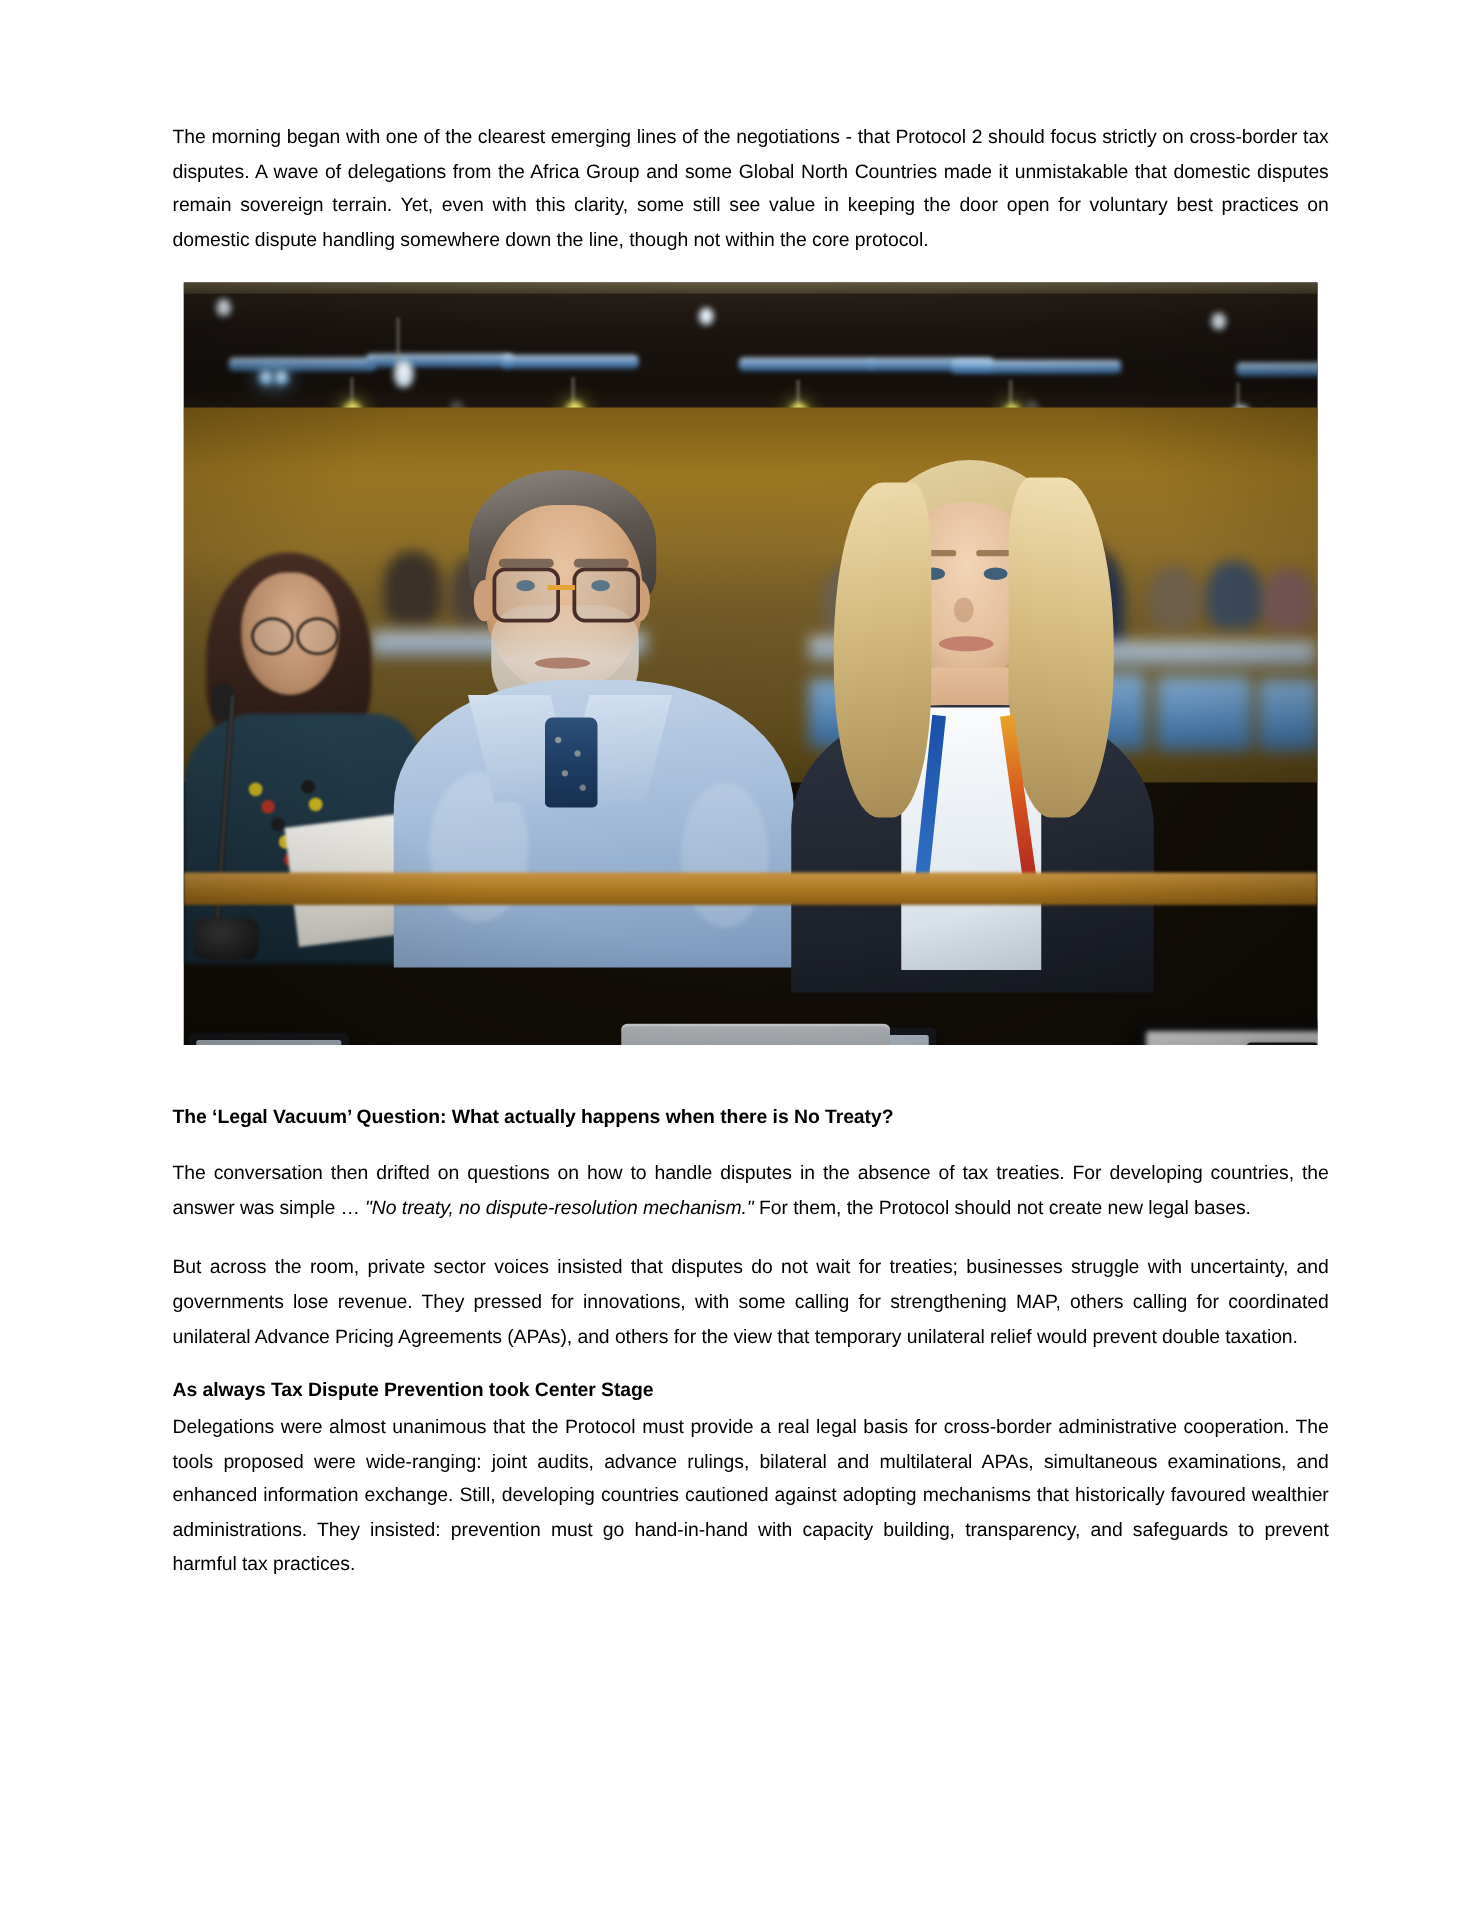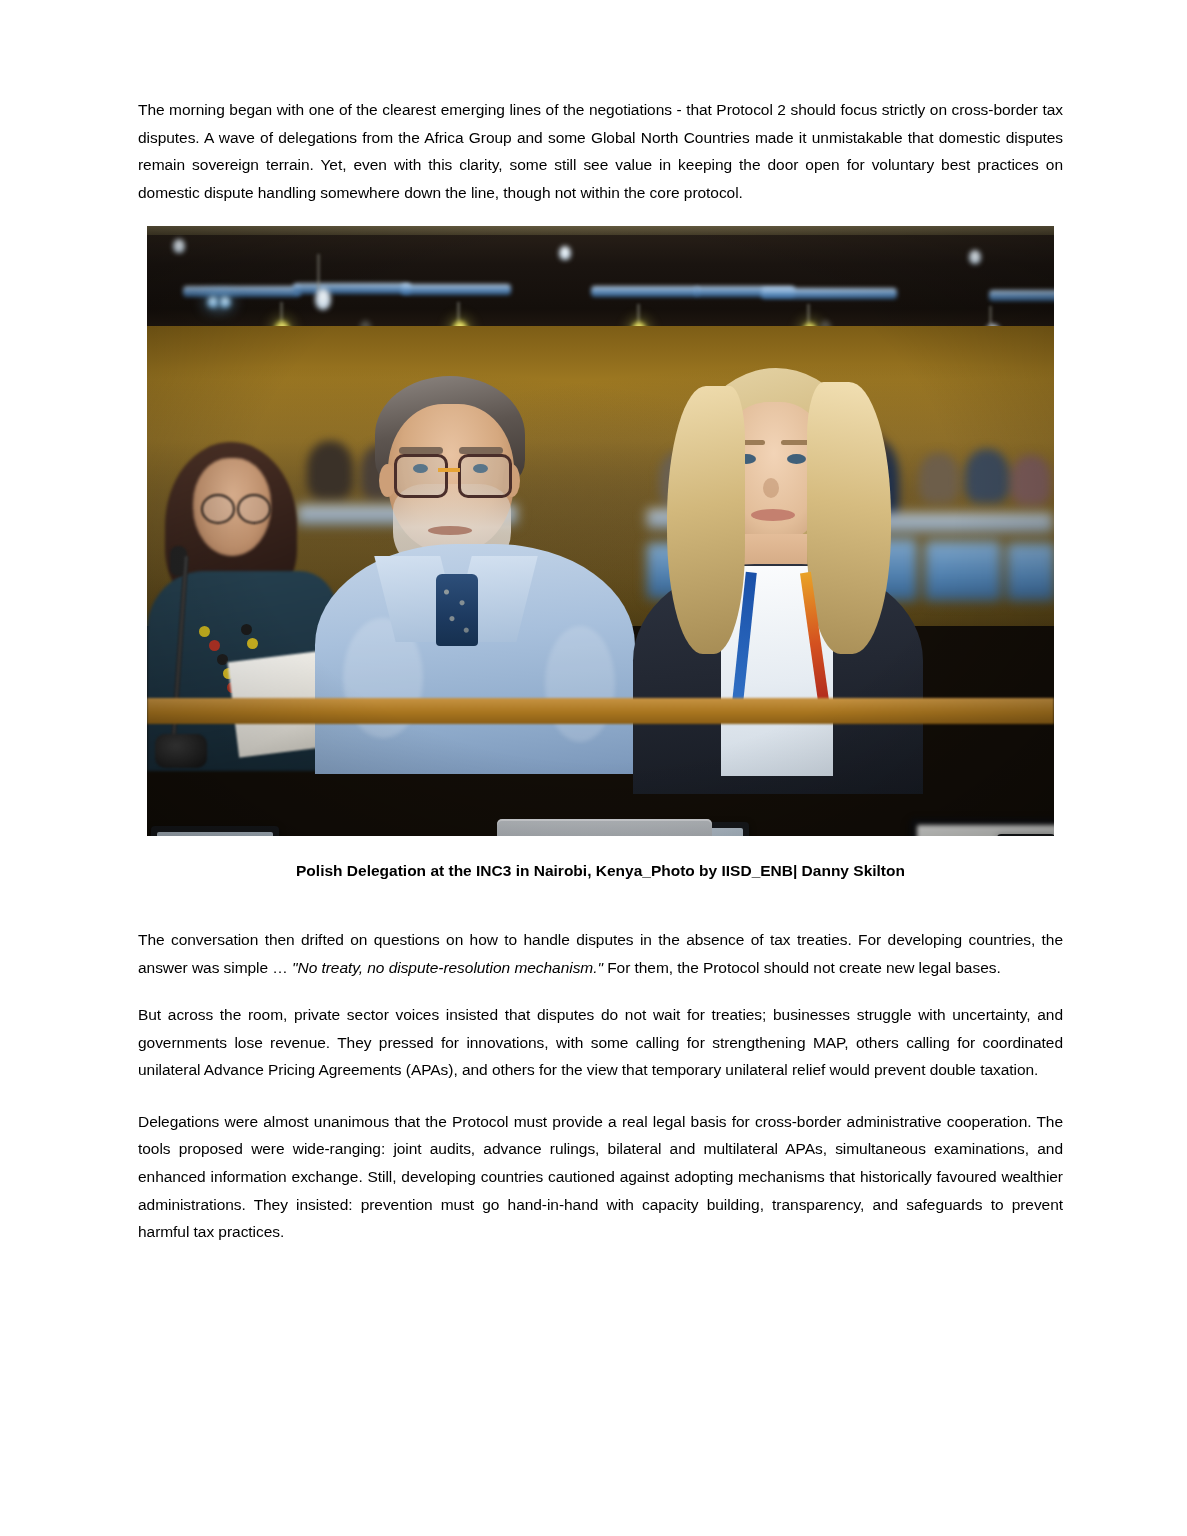--- a/index.html
+++ b/index.html
@@ -619,34 +619,35 @@
         <div class="laptop-lid"></div>
 
         <div class="desk-top"></div>
 
         <div class="vignette"></div>
       </div>
     </div>
 
     <div class="spacer-24"></div>
 
-    <p class="caption">Polish Delegation at the INC3 in Nairobi, Kenya_Photo by IISD_ENB| Danny Skilton</p>
 
     <div class="spacer-24"></div>
 
+    <h2 class="doc-heading">The ‘Legal Vacuum’ Question: What actually happens when there is No Treaty?</h2>
 
     <div class="spacer-20"></div>
 
     <p class="body-par"><span>The conversation then drifted on questions on how to handle disputes in the absence of tax treaties. For developing countries, the answer was simple … </span><span class="quote-italic">"No treaty, no dispute-resolution mechanism."</span><span> For them, the Protocol should not create new legal bases.</span></p>
 
     <div class="spacer-20"></div>
 
     <p class="body-par">But across the room, private sector voices insisted that disputes do not wait for treaties; businesses struggle with uncertainty, and governments lose revenue. They pressed for innovations, with some calling for strengthening MAP, others calling for coordinated unilateral Advance Pricing Agreements (APAs), and others for the view that temporary unilateral relief would prevent double taxation.</p>
 
     <div class="spacer-20"></div>
 
+    <h2 class="doc-heading">As always Tax Dispute Prevention took Center Stage</h2>
 
     <div class="spacer-4"></div>
 
     <p class="body-par">Delegations were almost unanimous that the Protocol must provide a real legal basis for cross-border administrative cooperation. The tools proposed were wide-ranging: joint audits, advance rulings, bilateral and multilateral APAs, simultaneous examinations, and enhanced information exchange. Still, developing countries cautioned against adopting mechanisms that historically favoured wealthier administrations. They insisted: prevention must go hand-in-hand with capacity building, transparency, and safeguards to prevent harmful tax practices.</p>
 
   </div>
 </div>
 
 </body></html>

